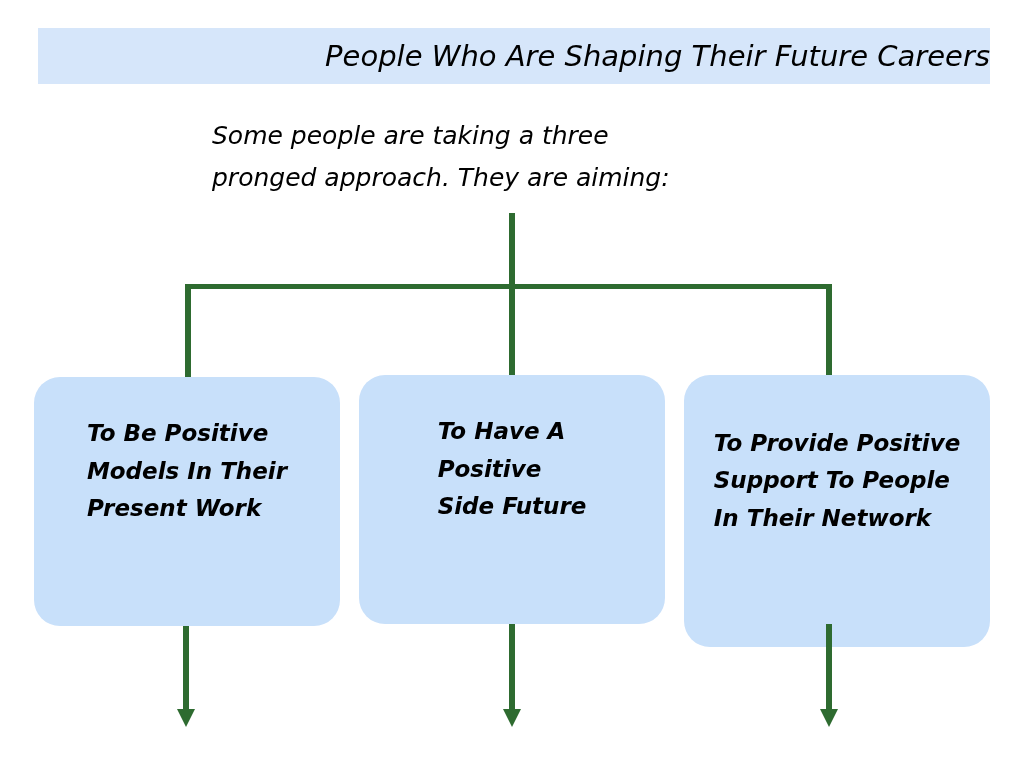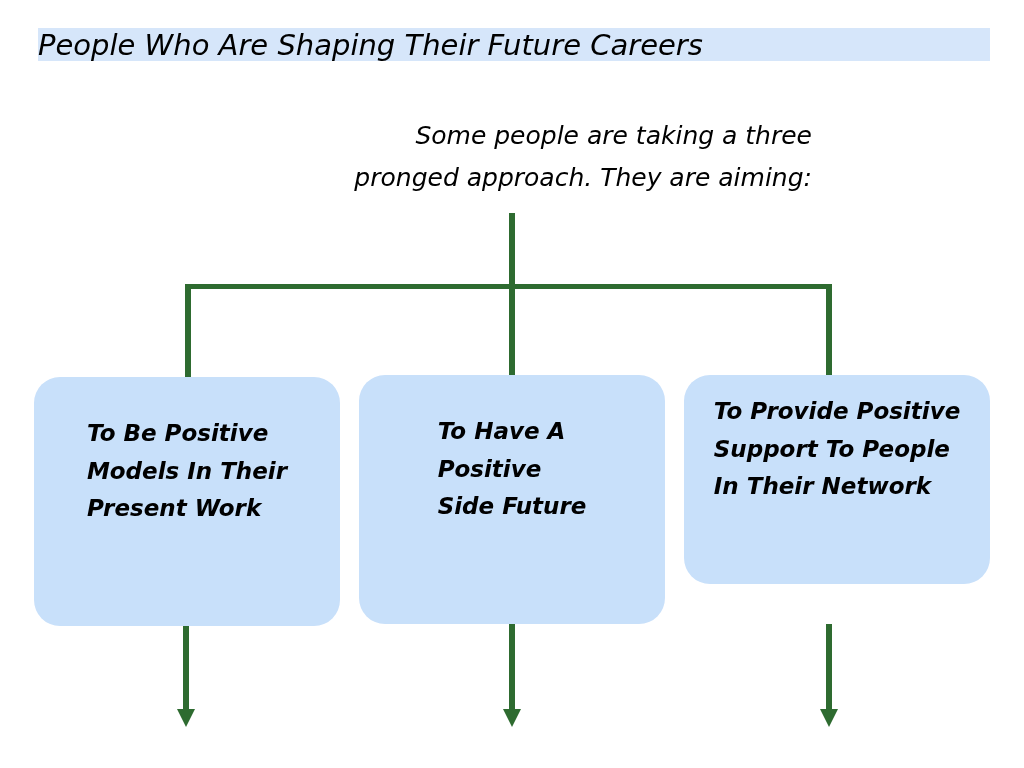--- a/index.html
+++ b/index.html
@@ -1,19 +1,19 @@
 <!DOCTYPE html>
 <html><head>
 <meta charset="utf-8">
 <style>
   html,body{margin:0;padding:0;background:#ffffff;}
   body{width:1024px;height:768px;position:relative;overflow:hidden;font-family:"DejaVu Sans","Liberation Sans",sans-serif;}
-  .title-bar{position:absolute;left:38px;top:28px;width:952px;height:33px;background:#d6e6fa;display:flex;align-items:center;justify-content:flex-start;}
+  .title-bar{position:absolute;left:38px;top:28px;width:952px;height:56px;background:#d6e6fa;display:flex;align-items:center;justify-content:flex-end;}
   .title-bar span{font-style:italic;font-size:29px;color:#000;}
-  .subtitle{position:absolute;left:212px;top:115px;width:600px;text-align:right;font-style:italic;font-size:25px;line-height:42px;color:#000;}
+  .subtitle{position:absolute;left:212px;top:115px;width:600px;text-align:left;font-style:italic;font-size:25px;line-height:42px;color:#000;}
   .line{position:absolute;background:#2e6b30;}
   .box{position:absolute;background:#c8e0fa;border-radius:26px;display:flex;align-items:center;justify-content:center;text-align:left;}
   .box span{font-weight:bold;font-style:italic;font-size:23px;line-height:37.5px;color:#000;white-space:pre-line;margin-top:-60px;}
   .arrowhead{position:absolute;width:0;height:0;border-left:9px solid transparent;border-right:9px solid transparent;border-top:18px solid #2e6b30;}
 </style>
 </head>
 <body>
 
 <div class="title-bar">
   <span>People Who Are Shaping Their Future Careers</span>
@@ -30,21 +30,21 @@
 <div class="box" style="left:34px;top:377px;width:306px;height:249px;">
   <span>To Be Positive
 Models In Their
 Present Work</span>
 </div>
 <div class="box" style="left:359px;top:375px;width:306px;height:249px;">
   <span>To Have A
 Positive
 Side Future</span>
 </div>
-<div class="box" style="left:684px;top:375px;width:306px;height:209px;">
+<div class="box" style="left:684px;top:375px;width:306px;height:272px;">
   <span>To Provide Positive
 Support To People
 In Their Network</span>
 </div>
 
 <div class="line" style="left:183px;top:626px;width:6px;height:86px;"></div>
 <div class="arrowhead" style="left:177px;top:709px;"></div>
 <div class="line" style="left:509px;top:624px;width:6px;height:88px;"></div>
 <div class="arrowhead" style="left:503px;top:709px;"></div>
 <div class="line" style="left:826px;top:624px;width:6px;height:88px;"></div>

